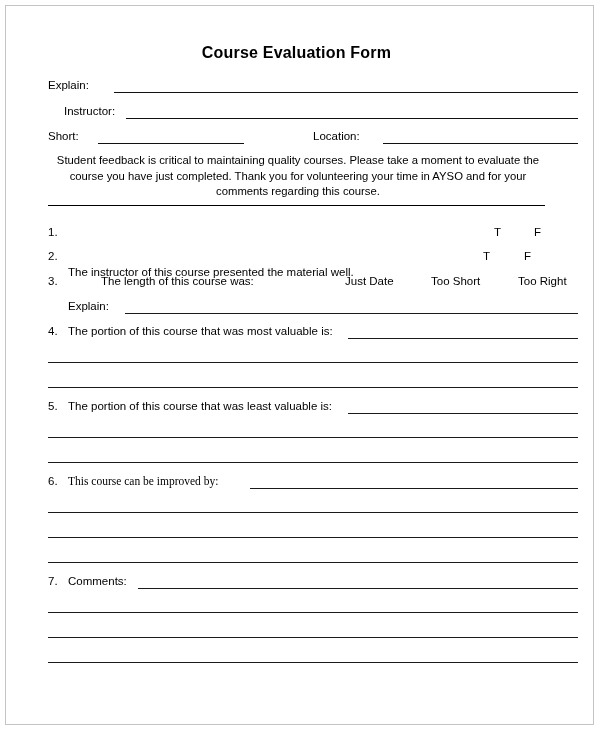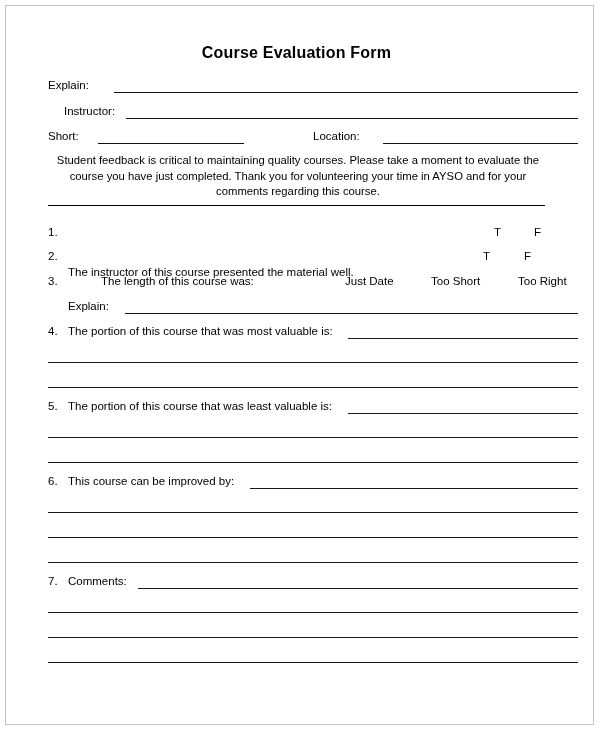--- a/index.html
+++ b/index.html
@@ -174,21 +174,21 @@
     <div class="rule-thin" style="left:48px; top:362px; width:530px;"></div>
     <div class="rule-thin" style="left:48px; top:387px; width:530px;"></div>
 
     <div class="q-num" style="top:400px;">5.</div>
     <div class="q-text" style="top:400px;">The portion of this course that was least valuable is:</div>
     <div class="rule-thin" style="left:348px; top:413px; width:230px;"></div>
     <div class="rule-thin" style="left:48px; top:437px; width:530px;"></div>
     <div class="rule-thin" style="left:48px; top:462px; width:530px;"></div>
 
     <div class="q-num" style="top:475px;">6.</div>
-    <div class="q-text" style="top:475px;">This course can be improved by:</div>
+    <div class="q-text" style="top:475px;font-family:Liberation Serif, serif;">This course can be improved by:</div>
     <div class="rule-thin" style="left:250px; top:488px; width:328px;"></div>
     <div class="rule-thin" style="left:48px; top:512px; width:530px;"></div>
     <div class="rule-thin" style="left:48px; top:537px; width:530px;"></div>
     <div class="rule-thin" style="left:48px; top:562px; width:530px;"></div>
 
     <div class="q-num" style="top:575px;">7.</div>
     <div class="q-text" style="top:575px;">Comments:</div>
     <div class="rule-thin" style="left:138px; top:588px; width:440px;"></div>
     <div class="rule-thin" style="left:48px; top:612px; width:530px;"></div>
     <div class="rule-thin" style="left:48px; top:637px; width:530px;"></div>

